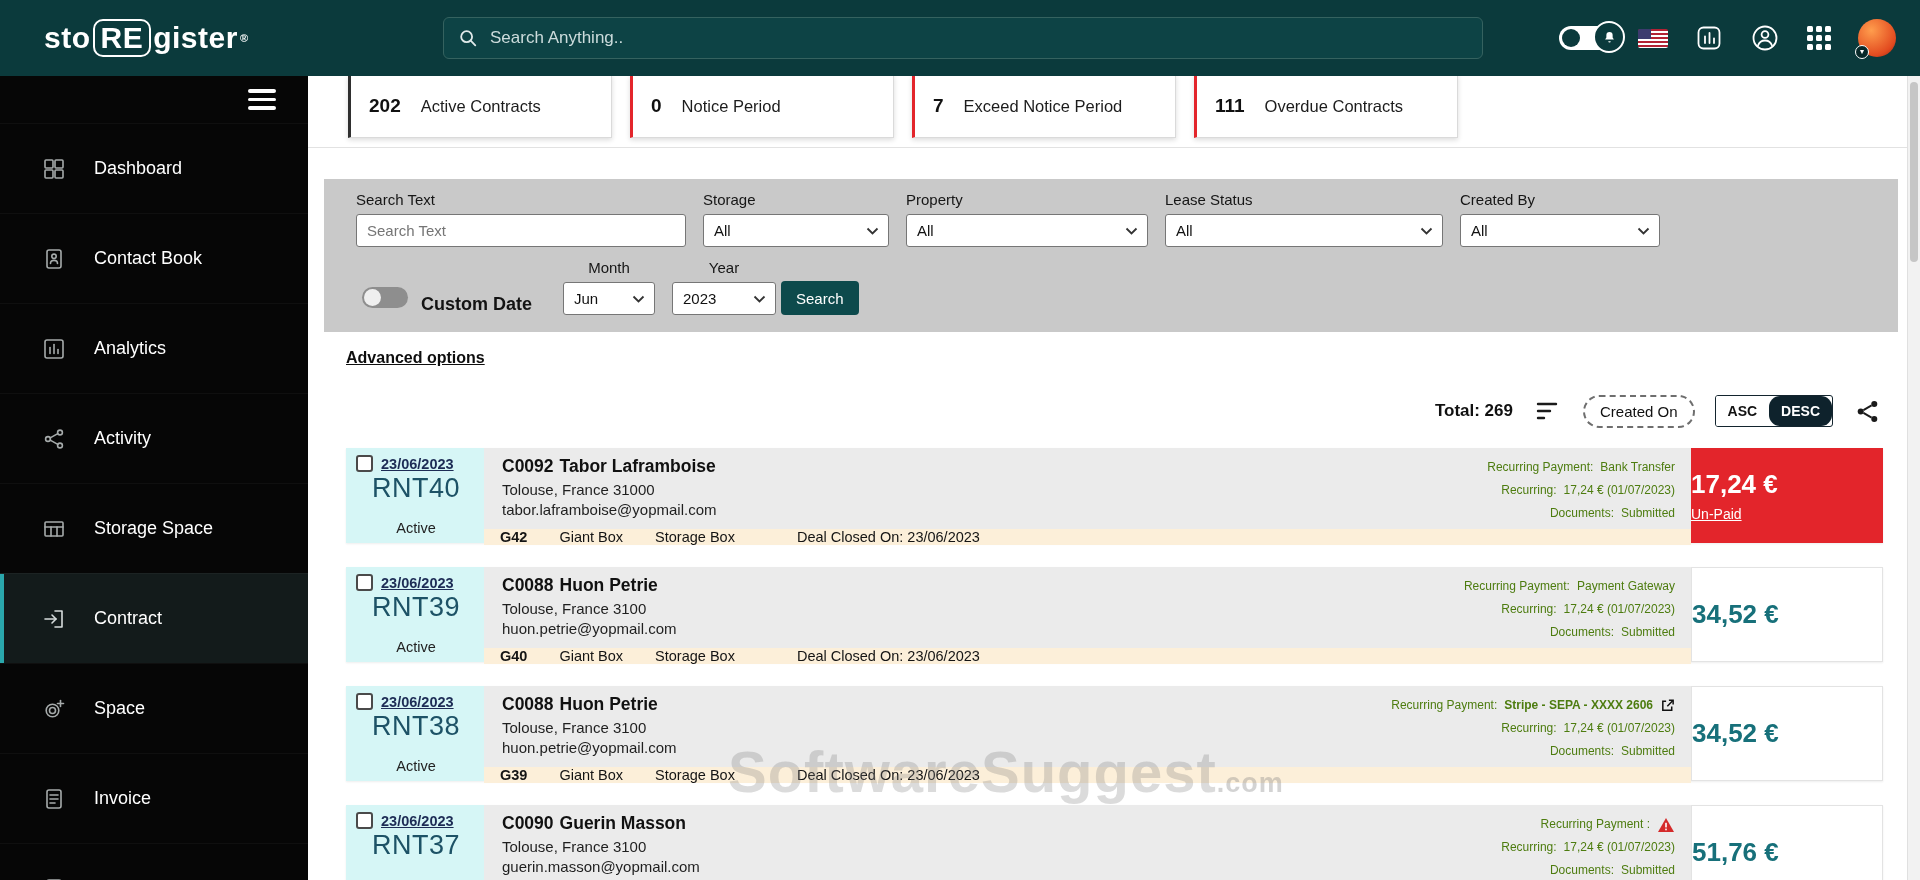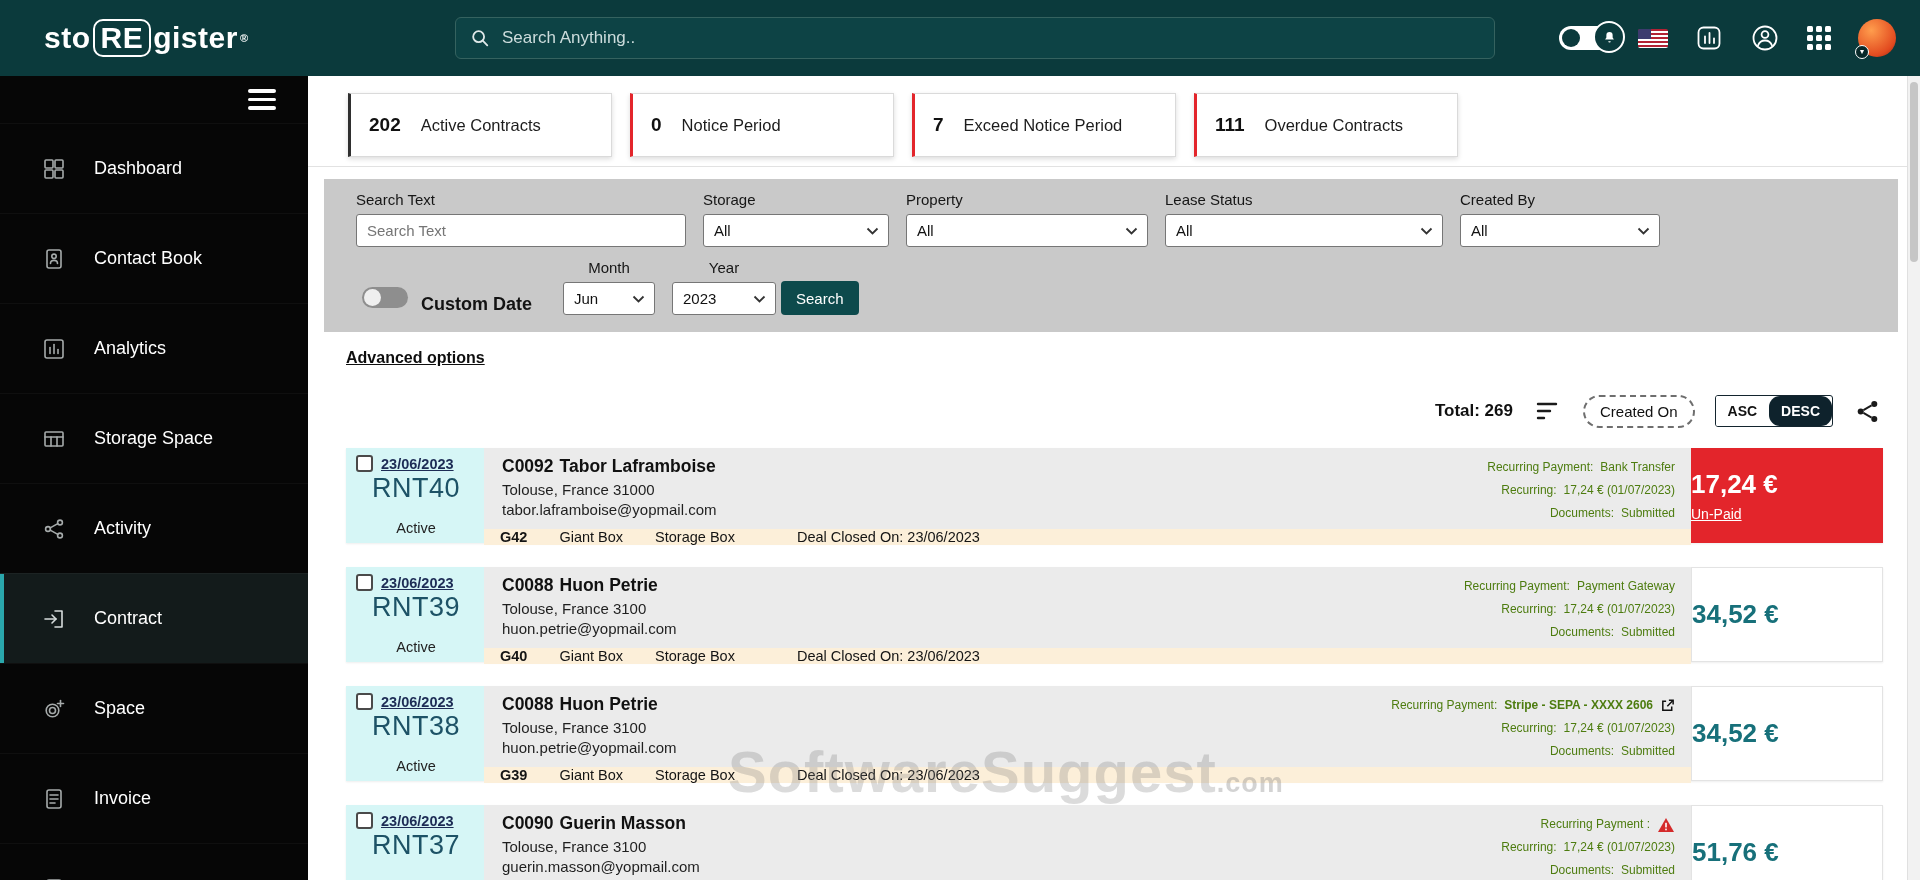--- a/index.html
+++ b/index.html
@@ -6,21 +6,21 @@
   html,body{width:1920px;height:880px;overflow:hidden;background:#fff;
     font-family:"Liberation Sans",sans-serif;color:#111}
   svg{display:block}
 
   
   .topbar{position:absolute;left:0;top:0;width:1920px;height:76px;background:#0b3a3c;z-index:40}
   .logo{position:absolute;left:44px;top:0;height:76px;display:flex;align-items:center;
     color:#fff;font-size:30px;font-weight:bold;letter-spacing:.5px}
   .logo .re{display:inline-block;border:2.5px solid #fff;border-radius:10px;padding:0 6px;margin:0 2px;line-height:1.15}
   .logo .reg{font-size:11px;vertical-align:super;margin-left:2px}
-  .searchbar{position:absolute;left:455px;top:17px;width:1040px;height:42px;background:#0d4345;
+  .searchbar{position:absolute;left:443px;top:17px;width:1040px;height:42px;background:#0d4345;
     border:1px solid #35625f;border-radius:6px;display:flex;align-items:center;gap:12px;padding:0 14px}
   .searchbar input{flex:1;background:transparent;border:none;outline:none;color:#eaf3f3;font-size:17px;
     font-family:"Liberation Sans",sans-serif}
   .searchbar input::placeholder{color:#ccdcdc}
   .top-icons{position:absolute;right:24px;top:0;height:76px;display:flex;align-items:center;gap:27px}
   .h-toggle{position:relative;width:52px;height:24px;background:#fff;border-radius:12px;cursor:pointer}
   .h-toggle .knob{position:absolute;left:3px;top:3px;width:18px;height:18px;border-radius:50%;background:#0b3a3c}
   .h-toggle .bell-badge{position:absolute;right:-14px;top:-5px;width:32px;height:32px;border-radius:50%;
     background:#0b3a3c;border:2px solid #fff;display:flex;align-items:center;justify-content:center}
   .flag{width:30px;height:19px;border-radius:2px;overflow:hidden;position:relative;
@@ -39,21 +39,21 @@
   .hamburger{height:47px;display:flex;align-items:center;justify-content:flex-end;padding-right:32px;cursor:pointer}
   .hamburger i{display:block;width:28px;height:3.5px;background:#fff;border-radius:2px;margin:2.5px 0}
   .hamburger .bars{display:flex;flex-direction:column}
   .nav-item{display:flex;align-items:center;gap:28px;height:90px;padding-left:42px;
     color:#fff;font-size:18px;cursor:pointer;border-top:1px solid rgba(255,255,255,.04)}
   .nav-item.active{background:#131b1b;box-shadow:inset 4px 0 0 #2aa7ac}
   .nav-ic svg{stroke:#a6abab;fill:none;stroke-width:1.6;stroke-linecap:round;stroke-linejoin:round}
   .nav-item.active .nav-ic svg{stroke:#d7dddd}
 
   
-  .stats{position:absolute;left:308px;top:84px;width:1612px;height:83px;background:#fff;
+  .stats{position:absolute;left:308px;top:65px;width:1612px;height:83px;background:#fff;
     border-bottom:1px solid #e2e2e2;display:flex;align-items:center;gap:18px;padding-left:40px;z-index:5}
   .card{width:264px;height:64px;background:#fff;border:1px solid #dadada;border-left-width:3px;
     box-shadow:0 2px 5px rgba(0,0,0,.14);display:flex;align-items:center;gap:20px;padding-left:18px;cursor:pointer}
   .card .val{font-size:19px;font-weight:bold}
   .card .lbl{font-size:16.5px;color:#1c1c1c}
 
   
   .filter{position:absolute;left:324px;top:179px;width:1574px;height:153px;background:#c9c9c9;
     padding:12px 0 0 32px;z-index:5}
   .f-row{display:flex;gap:17px}
@@ -227,39 +227,39 @@
             <line x1="8" y1="16.5" x2="8" y2="10.5"></line>
             <line x1="12" y1="16.5" x2="12" y2="7.5"></line>
             <line x1="16" y1="16.5" x2="16" y2="12.5"></line>
           </svg>
         </span>
       <span>Analytics</span>
     </div>
     <div class="nav-item">
       <span class="nav-ic">
           <svg width="24" height="24" viewBox="0 0 24 24">
-            <rect x="3" y="5" width="18" height="14" rx="1"></rect>
-            <line x1="3" y1="10" x2="21" y2="10"></line>
-            <line x1="9" y1="10" x2="9" y2="19"></line>
-            <line x1="15" y1="10" x2="15" y2="19"></line>
-          </svg>
-        </span>
-      <span>Storage Space</span>
-    </div>
-    <div class="nav-item">
-      <span class="nav-ic">
-          <svg width="24" height="24" viewBox="0 0 24 24">
             <circle cx="6" cy="12" r="2.4"></circle>
             <circle cx="18" cy="5.5" r="2.4"></circle>
             <circle cx="18" cy="18.5" r="2.4"></circle>
             <line x1="8.2" y1="10.9" x2="15.8" y2="6.6"></line>
             <line x1="8.2" y1="13.1" x2="15.8" y2="17.4"></line>
           </svg>
         </span>
       <span>Activity</span>
+    </div>
+    <div class="nav-item">
+      <span class="nav-ic">
+          <svg width="24" height="24" viewBox="0 0 24 24">
+            <rect x="3" y="5" width="18" height="14" rx="1"></rect>
+            <line x1="3" y1="10" x2="21" y2="10"></line>
+            <line x1="9" y1="10" x2="9" y2="19"></line>
+            <line x1="15" y1="10" x2="15" y2="19"></line>
+          </svg>
+        </span>
+      <span>Storage Space</span>
     </div>
     <div class="nav-item active">
       <span class="nav-ic">
           <svg width="24" height="24" viewBox="0 0 24 24">
             <path d="M13 4h7v16h-7"></path>
             <line x1="3" y1="12" x2="14" y2="12"></line>
             <path d="M10 8l4 4-4 4"></path>
           </svg>
         </span>
       <span>Contract</span>

